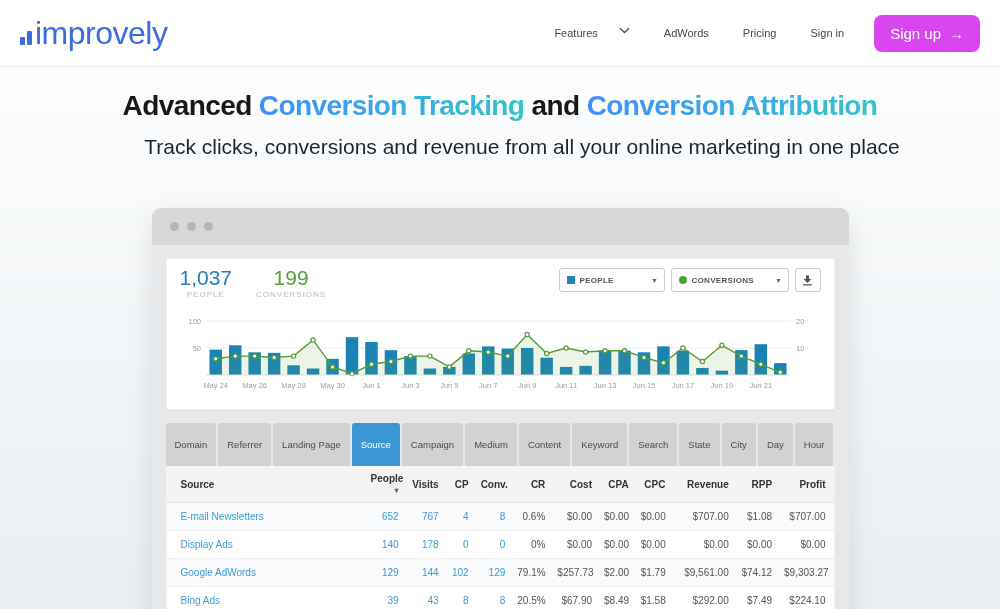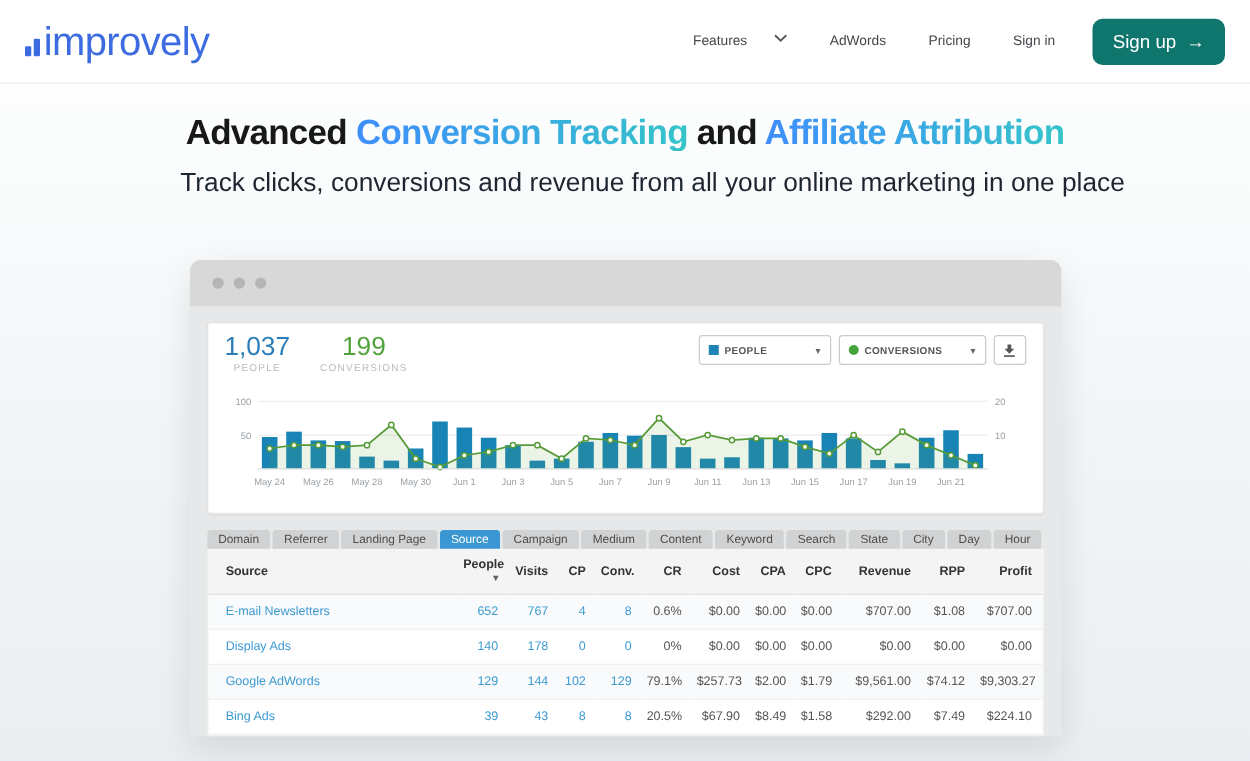--- a/index.html
+++ b/index.html
@@ -15,21 +15,21 @@
   .site-header { height:67px; background:#fff; border-bottom:1px solid #ececec;
     display:flex; align-items:center; justify-content:space-between; padding:0 20px; }
   .logo { display:flex; align-items:flex-end; gap:3px; cursor:pointer; }
   .logo-bars { display:flex; align-items:flex-end; gap:2px; margin-bottom:4px; }
   .logo-bars i { display:block; width:5px; background:#3c6ce0; border-radius:1px; }
   .logo-bars i.b1 { height:8px; } .logo-bars i.b2 { height:14px; }
   .logo-text { font-size:32px; font-weight:500; color:#3c6ce0; letter-spacing:-0.5px; line-height:1; }
   .nav { display:flex; align-items:center; gap:34px; }
   .nav-item { font-size:11px; color:#45474c; cursor:pointer; display:flex; align-items:flex-start; gap:21px; }
   .chev svg { display:block; }
-  .signup-btn { background:#0f766e; color:#fff; font-size:15px; border:none; border-radius:8px;
+  .signup-btn { background:#d946ef; color:#fff; font-size:15px; border:none; border-radius:8px;
     padding:10px 16px; display:flex; align-items:flex-end; gap:8px; cursor:pointer; margin-left:-4px; }
 
   
   .hero { padding-top:21px; text-align:center; }
   .hero-title { font-size:28px; font-weight:800; letter-spacing:-0.6px; line-height:36px; white-space:nowrap; }
   .hero-title .dark { color:#17181a; }
   .hero-title .grad {
     background:linear-gradient(90deg,#3f8efc 0%,#35c4c9 100%);
     -webkit-background-clip:text; background-clip:text; color:transparent;
   }
@@ -60,21 +60,21 @@
   .swatch.circle { background:#44a43a; border-radius:50%; }
   .sel-label { font-size:8px; font-weight:bold; color:#555; letter-spacing:0.3px; }
   .caret { font-size:8px; color:#666; margin-left:auto; padding-left:8px; }
   .dl-btn { width:26px; height:24px; border:1px solid #ccc; border-radius:3px; background:#fff;
     display:flex; align-items:center; justify-content:center; cursor:pointer; }
   .chart-wrap { margin-top:4px; }
   .axis { font-size:7.5px; fill:#9aa0a6; }
 
   
   .tabs { display:flex; gap:2px; margin-top:13px; }
-  .tab { background:#d1d2d3; color:#4c4c4c; font-size:9.5px; padding:2px 9px;
+  .tab { background:#d1d2d3; color:#4c4c4c; font-size:9.5px; padding:16px 9px;
     border-radius:3px 3px 0 0; cursor:pointer; line-height:11px; }
   .tab.active { background:#3b97d3; color:#fff; }
 
   
   .table-card { background:#fff; border:1px solid rgba(0,0,0,0.05); border-top:none; }
   table { width:100%; border-collapse:collapse; table-layout:fixed; font-size:10px; }
   thead th { background:#f4f4f4; color:#333; font-weight:bold; text-align:right;
     padding:7px 8px 7px 4px; border-bottom:1px solid #e2e2e2; }
   thead th:first-child { text-align:left; padding-left:14px; }
   tbody td { text-align:right; padding:8px 8px 8px 4px; color:#555; border-bottom:1px solid #efefef; }
@@ -119,21 +119,21 @@
           <span>Sign in</span>
         </div>
         <button class="signup-btn">
         <span>Sign up</span>
         <span>→</span>
       </button>
     </nav>
   </header>
 
   <section class="hero">
-    <h1 class="hero-title"><span class="dark">Advanced </span><span class="grad">Conversion Tracking</span><span class="dark"> and </span><span class="grad">Affiliate Attribution</span></h1>
+    <h1 class="hero-title"><span class="dark">Advanced </span><span class="grad">Conversion Tracking</span><span class="dark"> and </span><span class="grad">Conversion Attribution</span></h1>
     <p class="hero-sub">Track clicks, conversions and revenue from all your online marketing in one place</p>
 
     <div class="browser-window">
       <div class="titlebar">
         <span class="dot"></span>
         <span class="dot"></span>
         <span class="dot"></span>
       </div>
       <div class="window-body">
 

